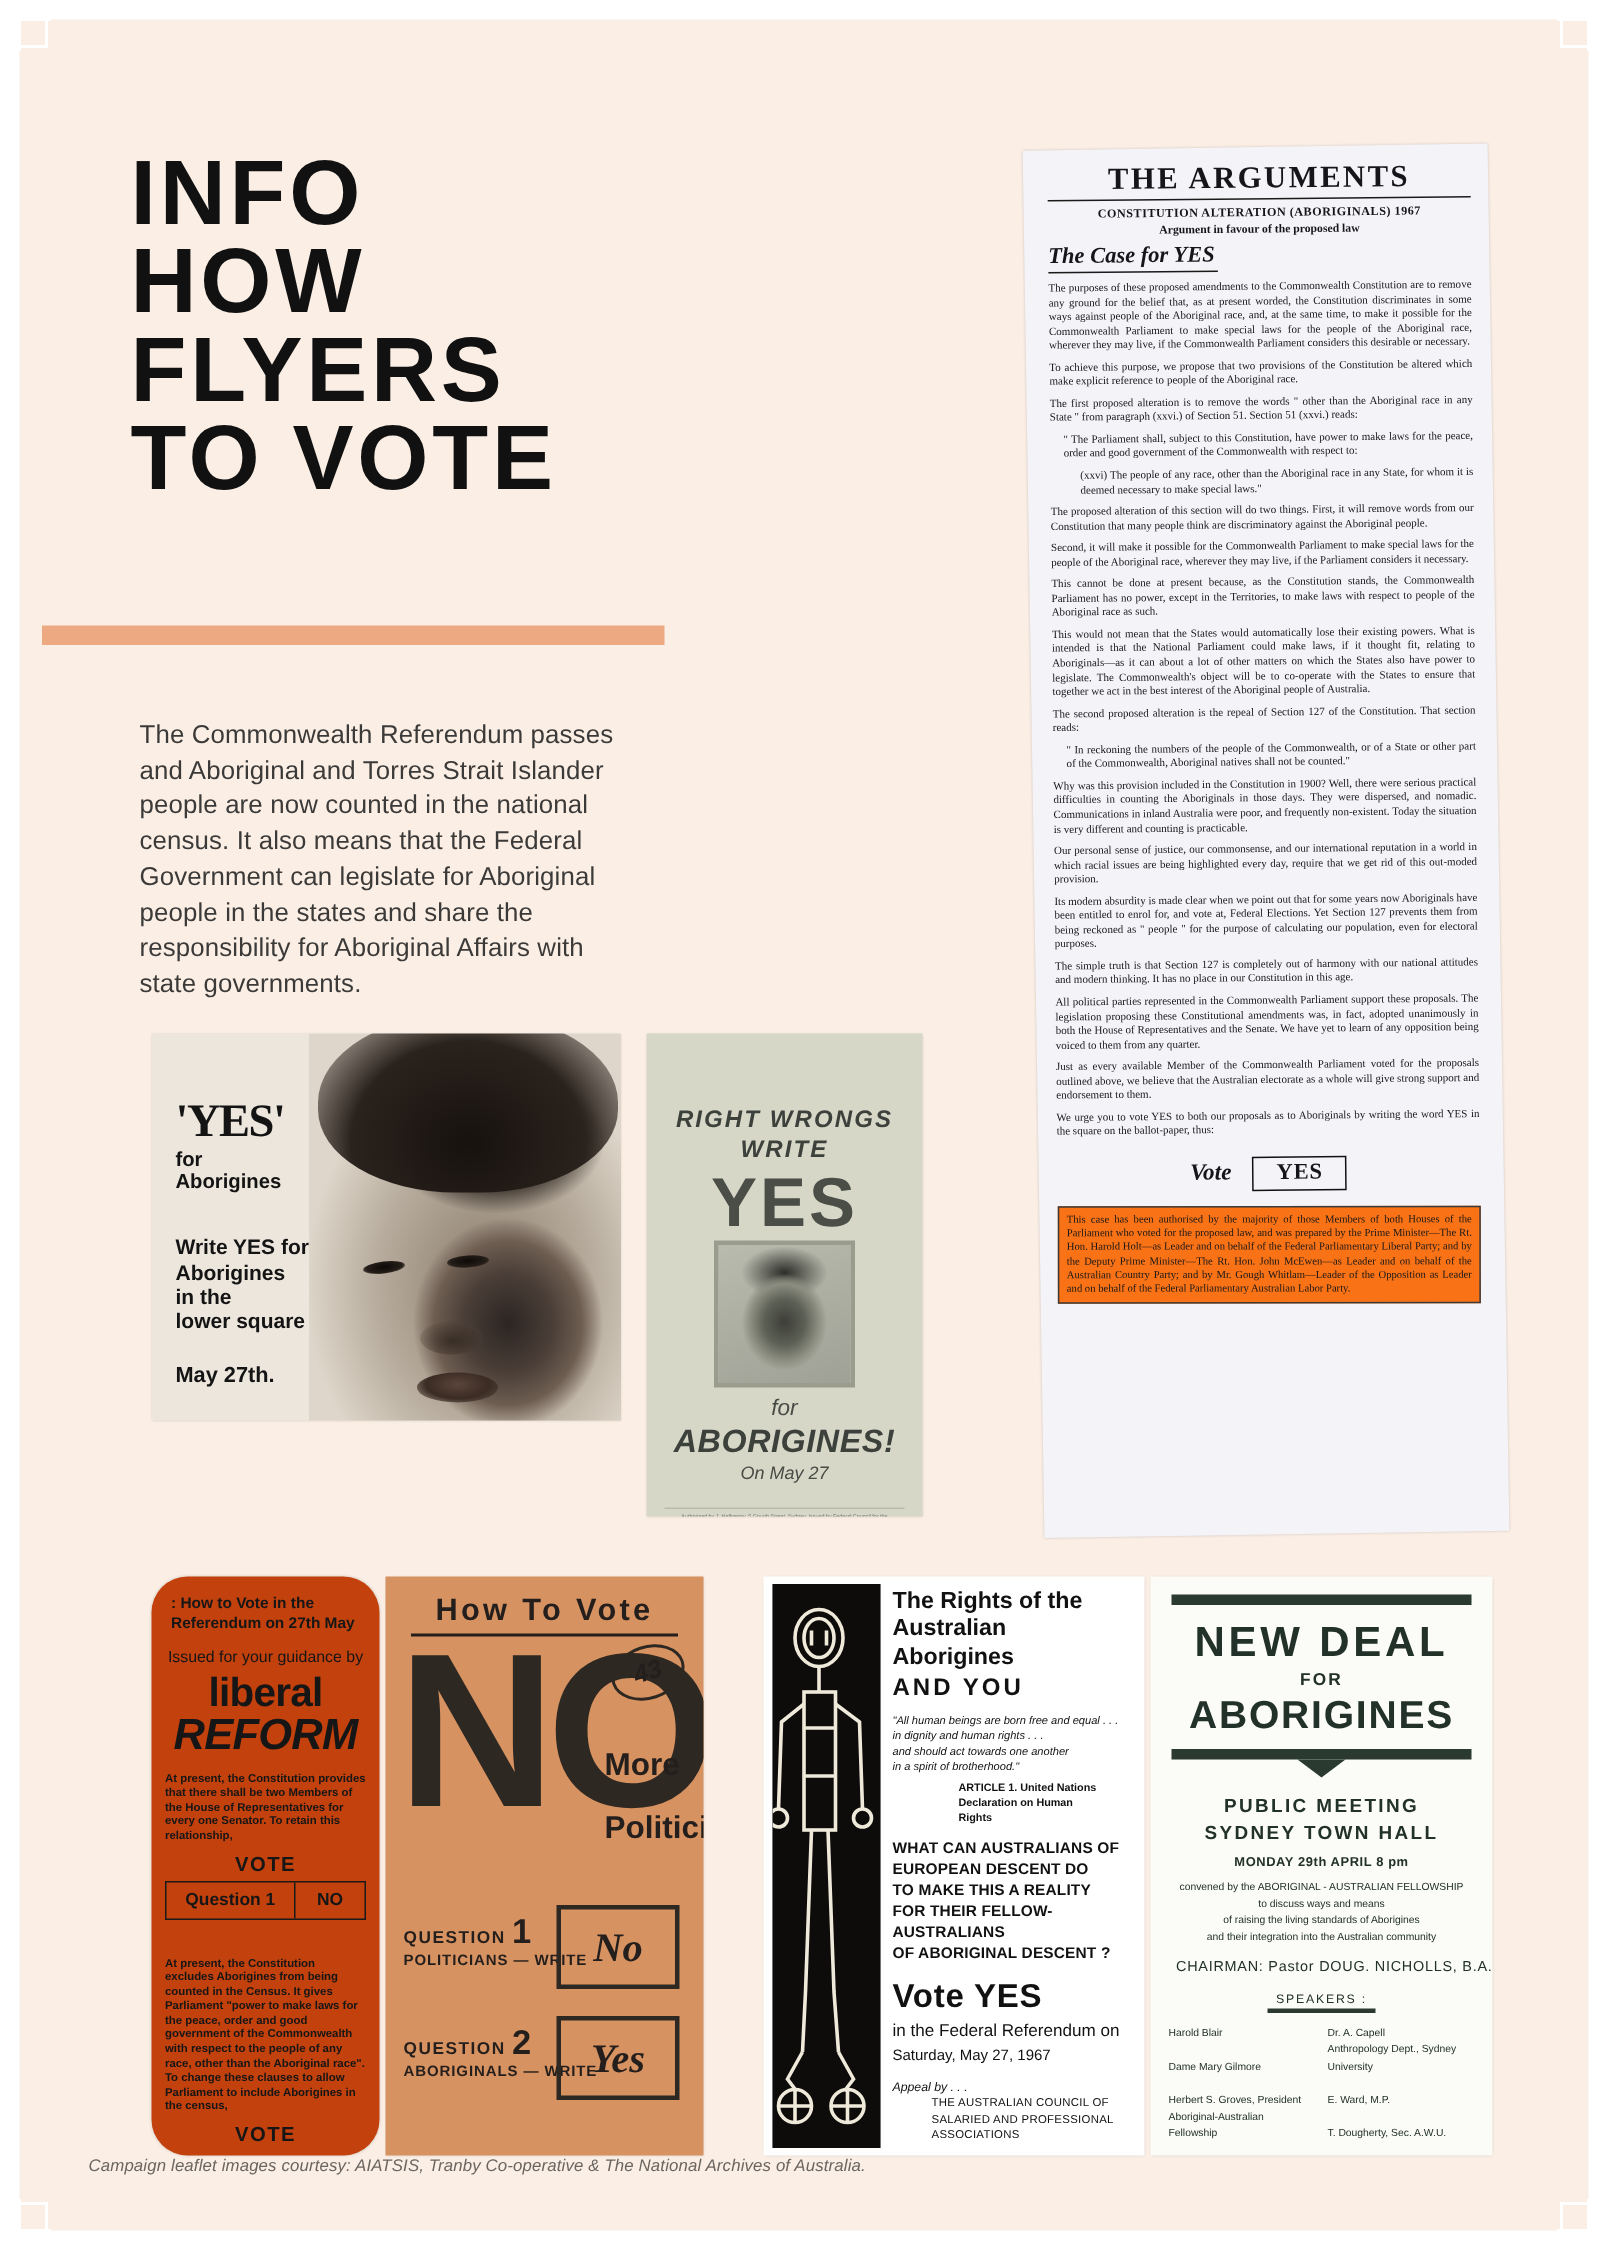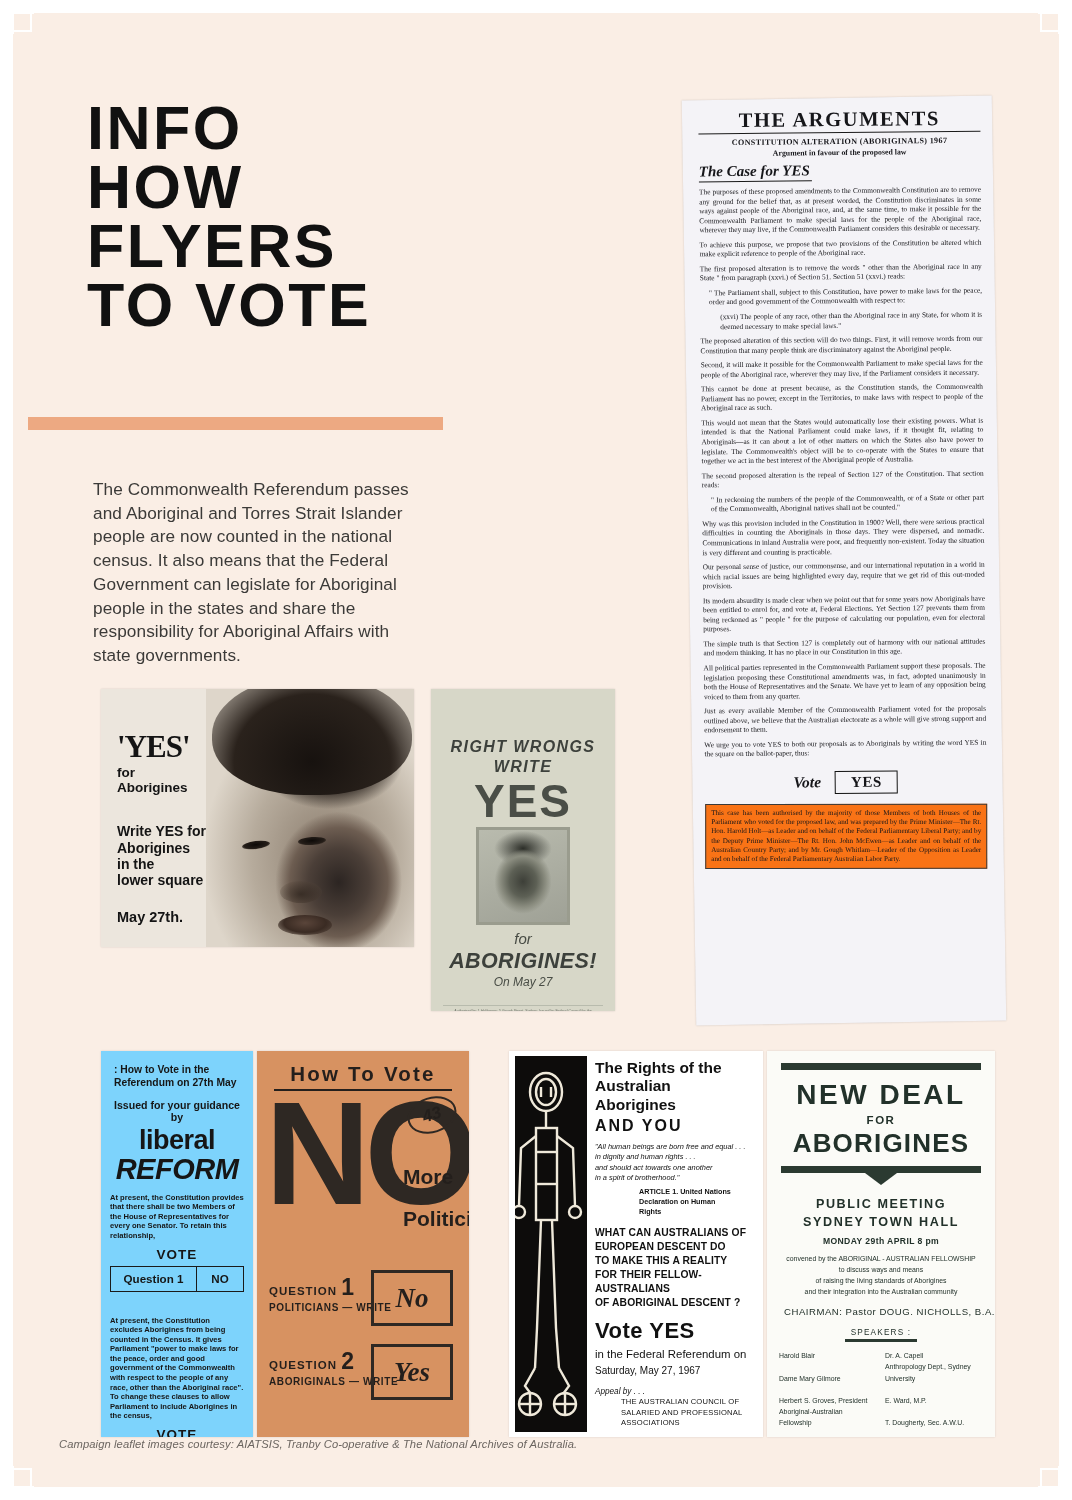--- a/index.html
+++ b/index.html
@@ -144,24 +144,24 @@
   }
   #rw-flyer .rw-on{font-style:italic;font-size:12px;margin-top:1px;color:#484c45;}
   #rw-flyer .rw-fine{
     font-size:3.6px;line-height:1.5;margin:16px 12px 0 12px;color:#6d7067;border-top:1px solid #b8bbad;padding-top:3px;
   }
 
   
   .brow{position:absolute;top:1038px;height:386px;overflow:hidden;box-shadow:0 0 2px rgba(0,0,0,.13);}
 
   
-  #lib{left:88px;width:152px;background:#7dd3fc;color:#161616;}
+  #lib{left:88px;width:152px;background:#c2410c;color:#161616;border-radius:24px;}
   #lib .pad{padding:12px 9px 0 9px;text-align:center;}
   #lib .l1{font-size:10.3px;font-weight:700;line-height:1.3;text-align:left;padding-left:4px;}
-  #lib .l2{font-size:10.6px;font-weight:700;margin-top:9px;}
+  #lib .l2{font-size:10.6px;font-weight:400;margin-top:9px;}
   #lib .lib-word{font-size:27px;font-weight:700;letter-spacing:-.5px;margin-top:4px;line-height:1;}
   #lib .ref-word{font-size:29px;font-weight:700;font-style:italic;letter-spacing:-.5px;line-height:1;margin-top:1px;}
   #lib .body{font-size:7.6px;font-weight:700;line-height:1.26;text-align:left;margin-top:9px;}
   #lib .vote{font-size:13.5px;font-weight:700;letter-spacing:1px;margin-top:6px;}
   #lib .qrow{display:flex;border:1.4px solid #1a1a1a;margin-top:4px;height:24px;}
   #lib .qrow .q{flex:1;display:flex;align-items:center;justify-content:center;font-size:11.6px;font-weight:700;}
   #lib .qrow .a{width:46px;border-left:1.4px solid #1a1a1a;display:flex;align-items:center;justify-content:center;font-size:11.6px;font-weight:700;}
   #lib .gap{height:15px;}
 
   

